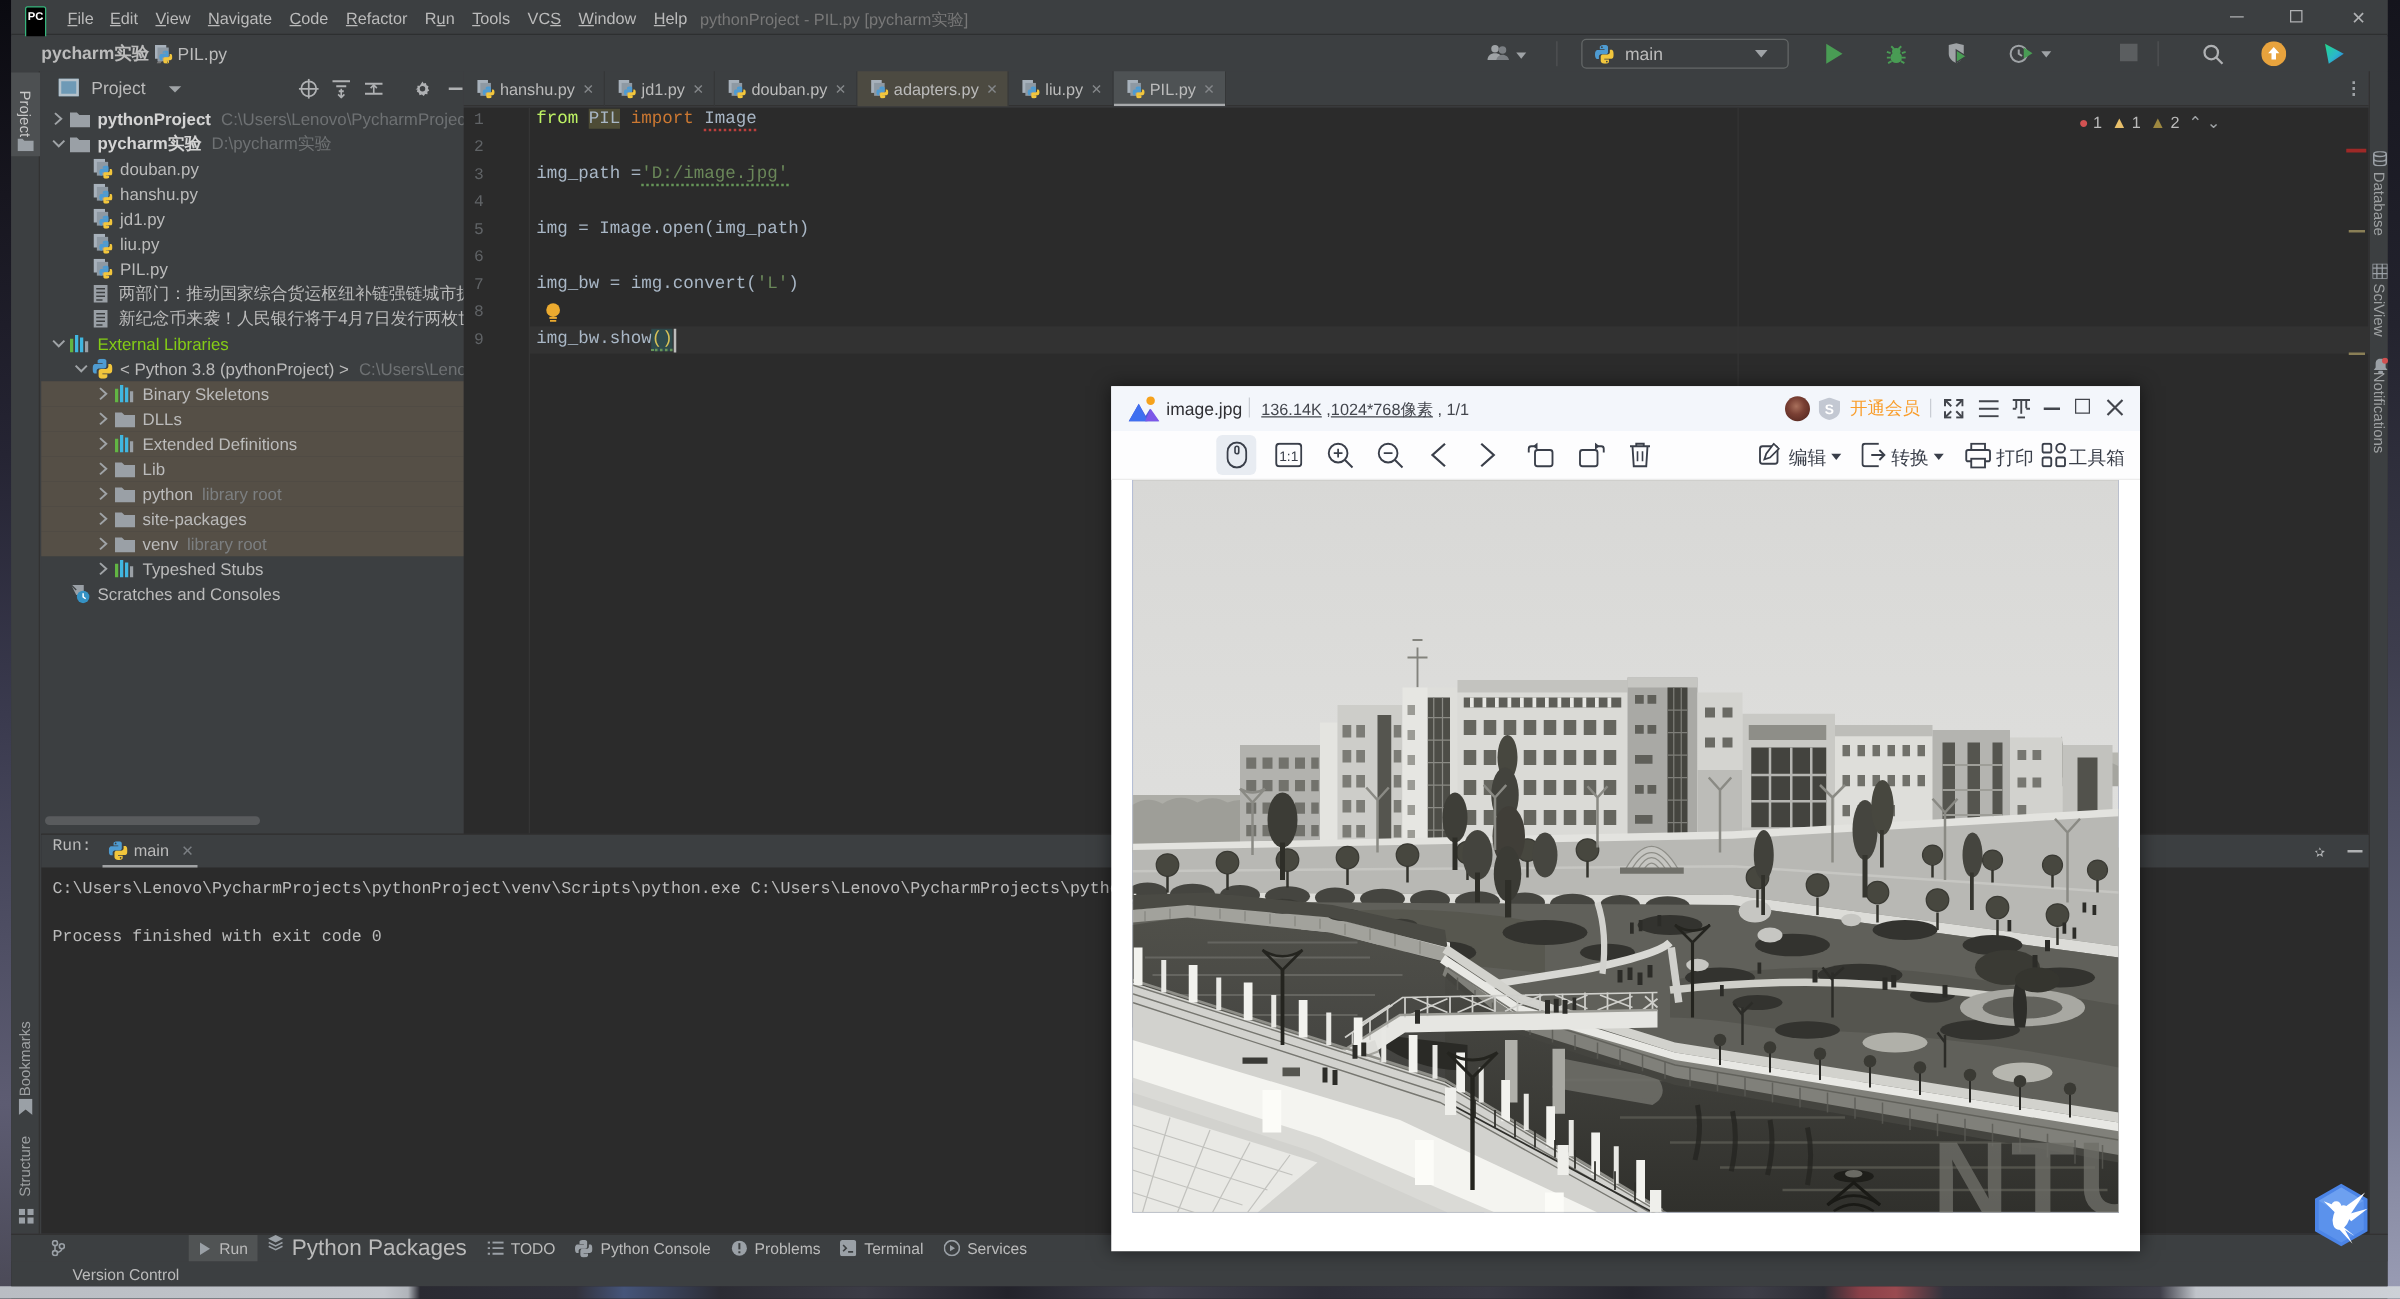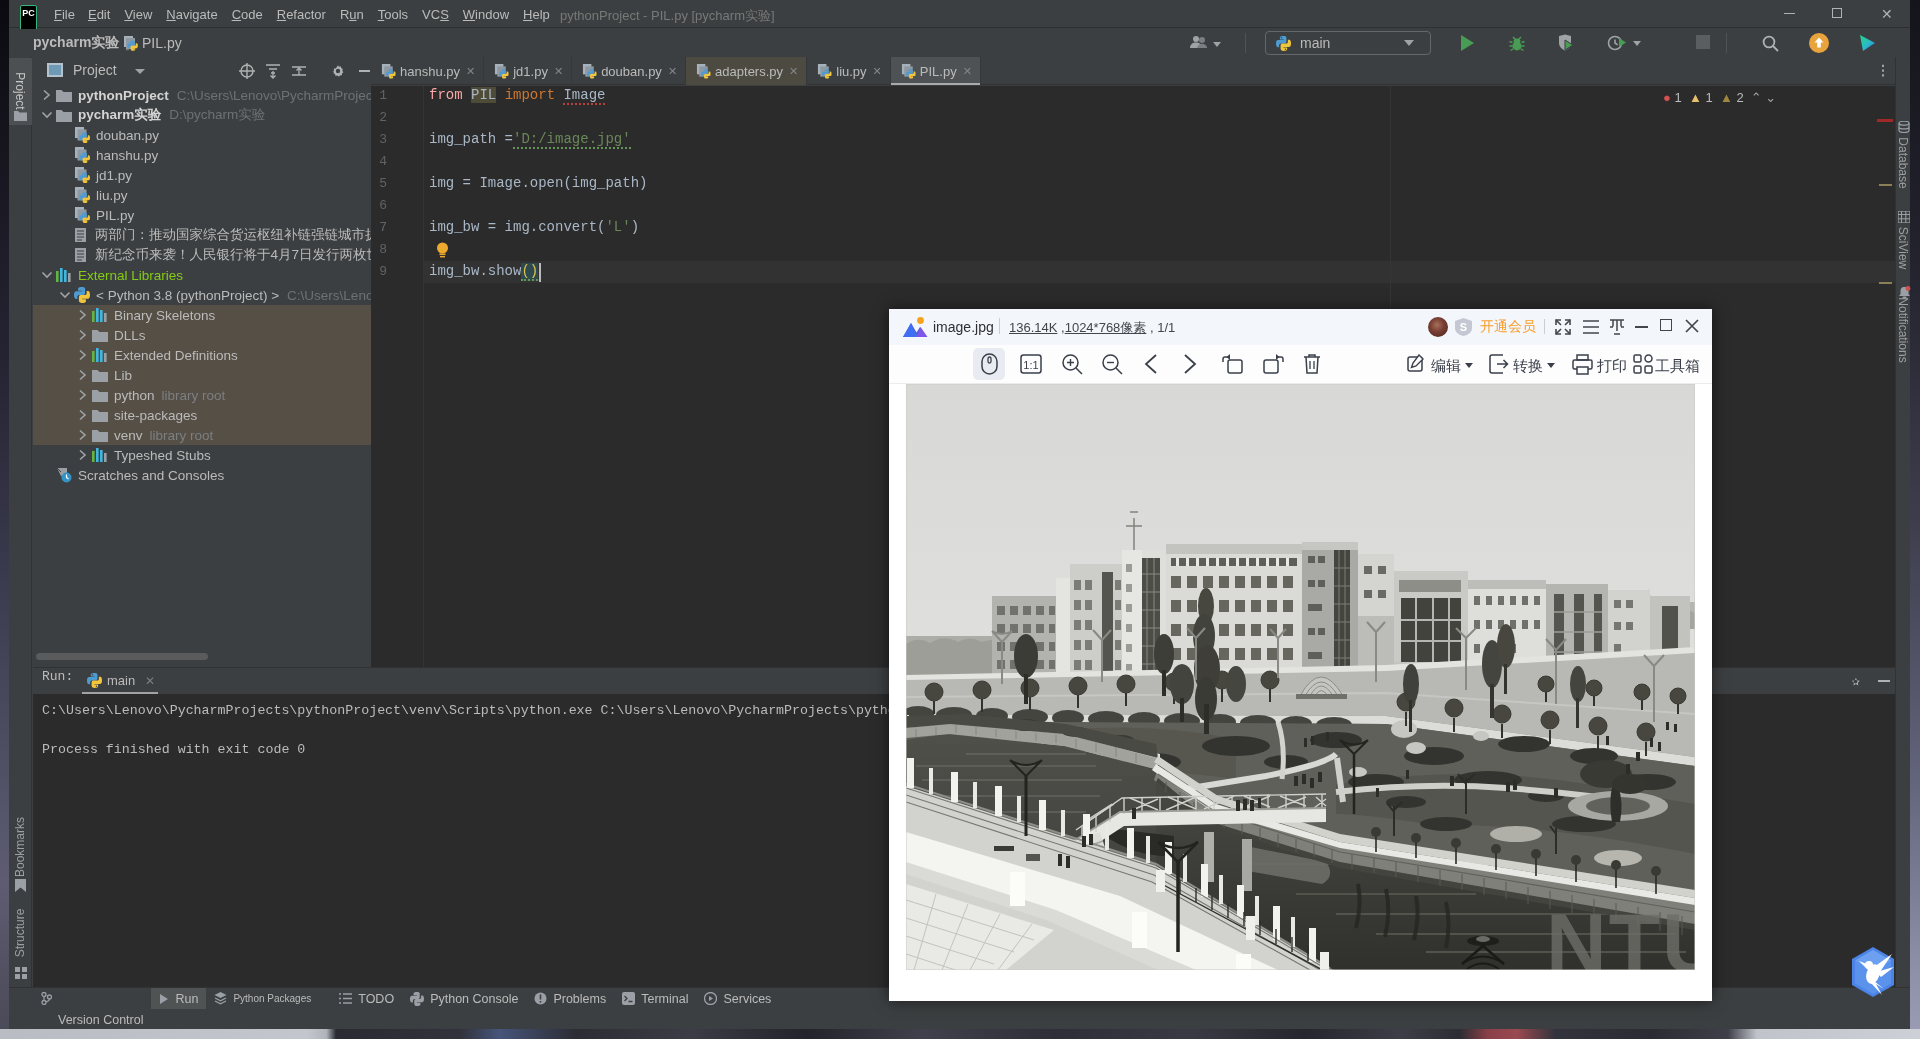--- a/index.html
+++ b/index.html
@@ -453,21 +453,21 @@
         <div class="mono abs" style="left:0;top:24px;width:16px;text-align:right;color:#606366;font-size:13px;">2</div>
         <div class="mono abs" style="left:0;top:46px;width:16px;text-align:right;color:#606366;font-size:13px;">3</div>
         <div class="mono abs" style="left:0;top:68px;width:16px;text-align:right;color:#606366;font-size:13px;">4</div>
         <div class="mono abs" style="left:0;top:90px;width:16px;text-align:right;color:#606366;font-size:13px;">5</div>
         <div class="mono abs" style="left:0;top:112px;width:16px;text-align:right;color:#606366;font-size:13px;">6</div>
         <div class="mono abs" style="left:0;top:134px;width:16px;text-align:right;color:#606366;font-size:13px;">7</div>
         <div class="mono abs" style="left:0;top:156px;width:16px;text-align:right;color:#606366;font-size:13px;">8</div>
         <div class="mono abs" style="left:0;top:178px;width:16px;text-align:right;color:#606366;font-size:13px;">9</div>
         <div class="abs" style="left:52px;top:0;width:1px;height:581px;background:#353535;"></div>
         <div class="abs" style="left:1019px;top:0;width:1px;height:581px;background:#353535;"></div>
-        <div class="mono abs" style="left:58px;top:1px;font-size:14px;white-space:pre;letter-spacing:0;"><span style="color:#fca5a5;">from </span><span style="color:#a9b7c6;background:#4e4c36;">PIL</span><span style="color:#a9b7c6;"> </span><span style="color:#cc7832;">import </span><span style="color:#a9b7c6;border-bottom:2px dotted #bc3f3c;">Image</span></div>
+        <div class="mono abs" style="left:58px;top:1px;font-size:14px;white-space:pre;letter-spacing:0;"><span style="color:#bef264;">from </span><span style="color:#a9b7c6;background:#4e4c36;">PIL</span><span style="color:#a9b7c6;"> </span><span style="color:#cc7832;">import </span><span style="color:#a9b7c6;border-bottom:2px dotted #bc3f3c;">Image</span></div>
         <div class="mono abs" style="left:58px;top:45px;font-size:14px;white-space:pre;letter-spacing:0;"><span style="color:#a9b7c6;">img_path =</span><span style="color:#6a8759;border-bottom:2px dotted #659458;">'D:/image.jpg'</span></div>
         <div class="mono abs" style="left:58px;top:89px;font-size:14px;white-space:pre;letter-spacing:0;"><span style="color:#a9b7c6;">img = Image.open(img_path)</span></div>
         <div class="mono abs" style="left:58px;top:133px;font-size:14px;white-space:pre;letter-spacing:0;"><span style="color:#a9b7c6;">img_bw = img.convert(</span><span style="color:#6a8759;">'L'</span><span style="color:#a9b7c6;">)</span></div>
         <div class="mono abs" style="left:58px;top:177px;font-size:14px;white-space:pre;letter-spacing:0;"><span style="color:#a9b7c6;">img_bw.show</span><span style="color:#d8c257;background:#2e4a4c;border-bottom:2px dotted #659458;">()</span></div>
         <svg class="abs" style="left:64px;top:156px;" width="15" height="17" viewBox="0 0 15 17">
           <circle cx="7.5" cy="6" r="5.5" fill="#ecab2f"></circle>
           <rect x="4.5" y="11.5" width="6" height="1.6" fill="#ecab2f"></rect>
           <rect x="5" y="14" width="5" height="1.4" fill="#ecab2f"></rect>
         </svg>
         <div class="abs" style="left:168px;top:177px;width:1.5px;height:19px;background:#bbbbbb;"></div>
@@ -527,21 +527,21 @@
               <path d="M3 4.5v4M8.5 7c0 2-2 2.5-3.5 3" fill="none" stroke="#9aa0a6" stroke-width="1.2"></path>
             </svg>
             <span style="margin-left:6px;margin-top:43px;">Version Control</span>
           </div>
           <div style="display:flex;align-items:center;height:21px;padding:0 8px;margin-right:0;font-size:12.5px;background:#505354;">
             <svg width="10" height="12" viewBox="0 0 10 12">
               <path d="M1 1l8 5-8 5z" fill="#9aa0a6"></path>
             </svg>
             <span style="margin-left:6px;">Run</span>
           </div>
-          <div style="display:flex;align-items:center;height:21px;padding:0 8px;margin-right:12px;font-size:10px;">
+          <div style="display:flex;align-items:flex-start;height:21px;padding:0 8px;margin-right:0;font-size:18px;">
             <svg width="13" height="13" viewBox="0 0 13 13">
               <path d="M6.5 0l6 3-6 3-6-3z" fill="#9aa0a6"></path>
               <path d="M1 6l5.5 2.8L12 6M1 9l5.5 2.8L12 9" fill="none" stroke="#9aa0a6" stroke-width="1.2"></path>
             </svg>
             <span style="margin-left:6px;">Python Packages</span>
           </div>
           <div style="display:flex;align-items:center;height:21px;padding:0 8px;margin-right:0;font-size:12.5px;">
             <svg width="13" height="11" viewBox="0 0 13 11">
               <path d="M0 1h2M0 5.5h2M0 10h2M4 1h9M4 5.5h9M4 10h9" stroke="#9aa0a6" stroke-width="1.5"></path>
             </svg>

